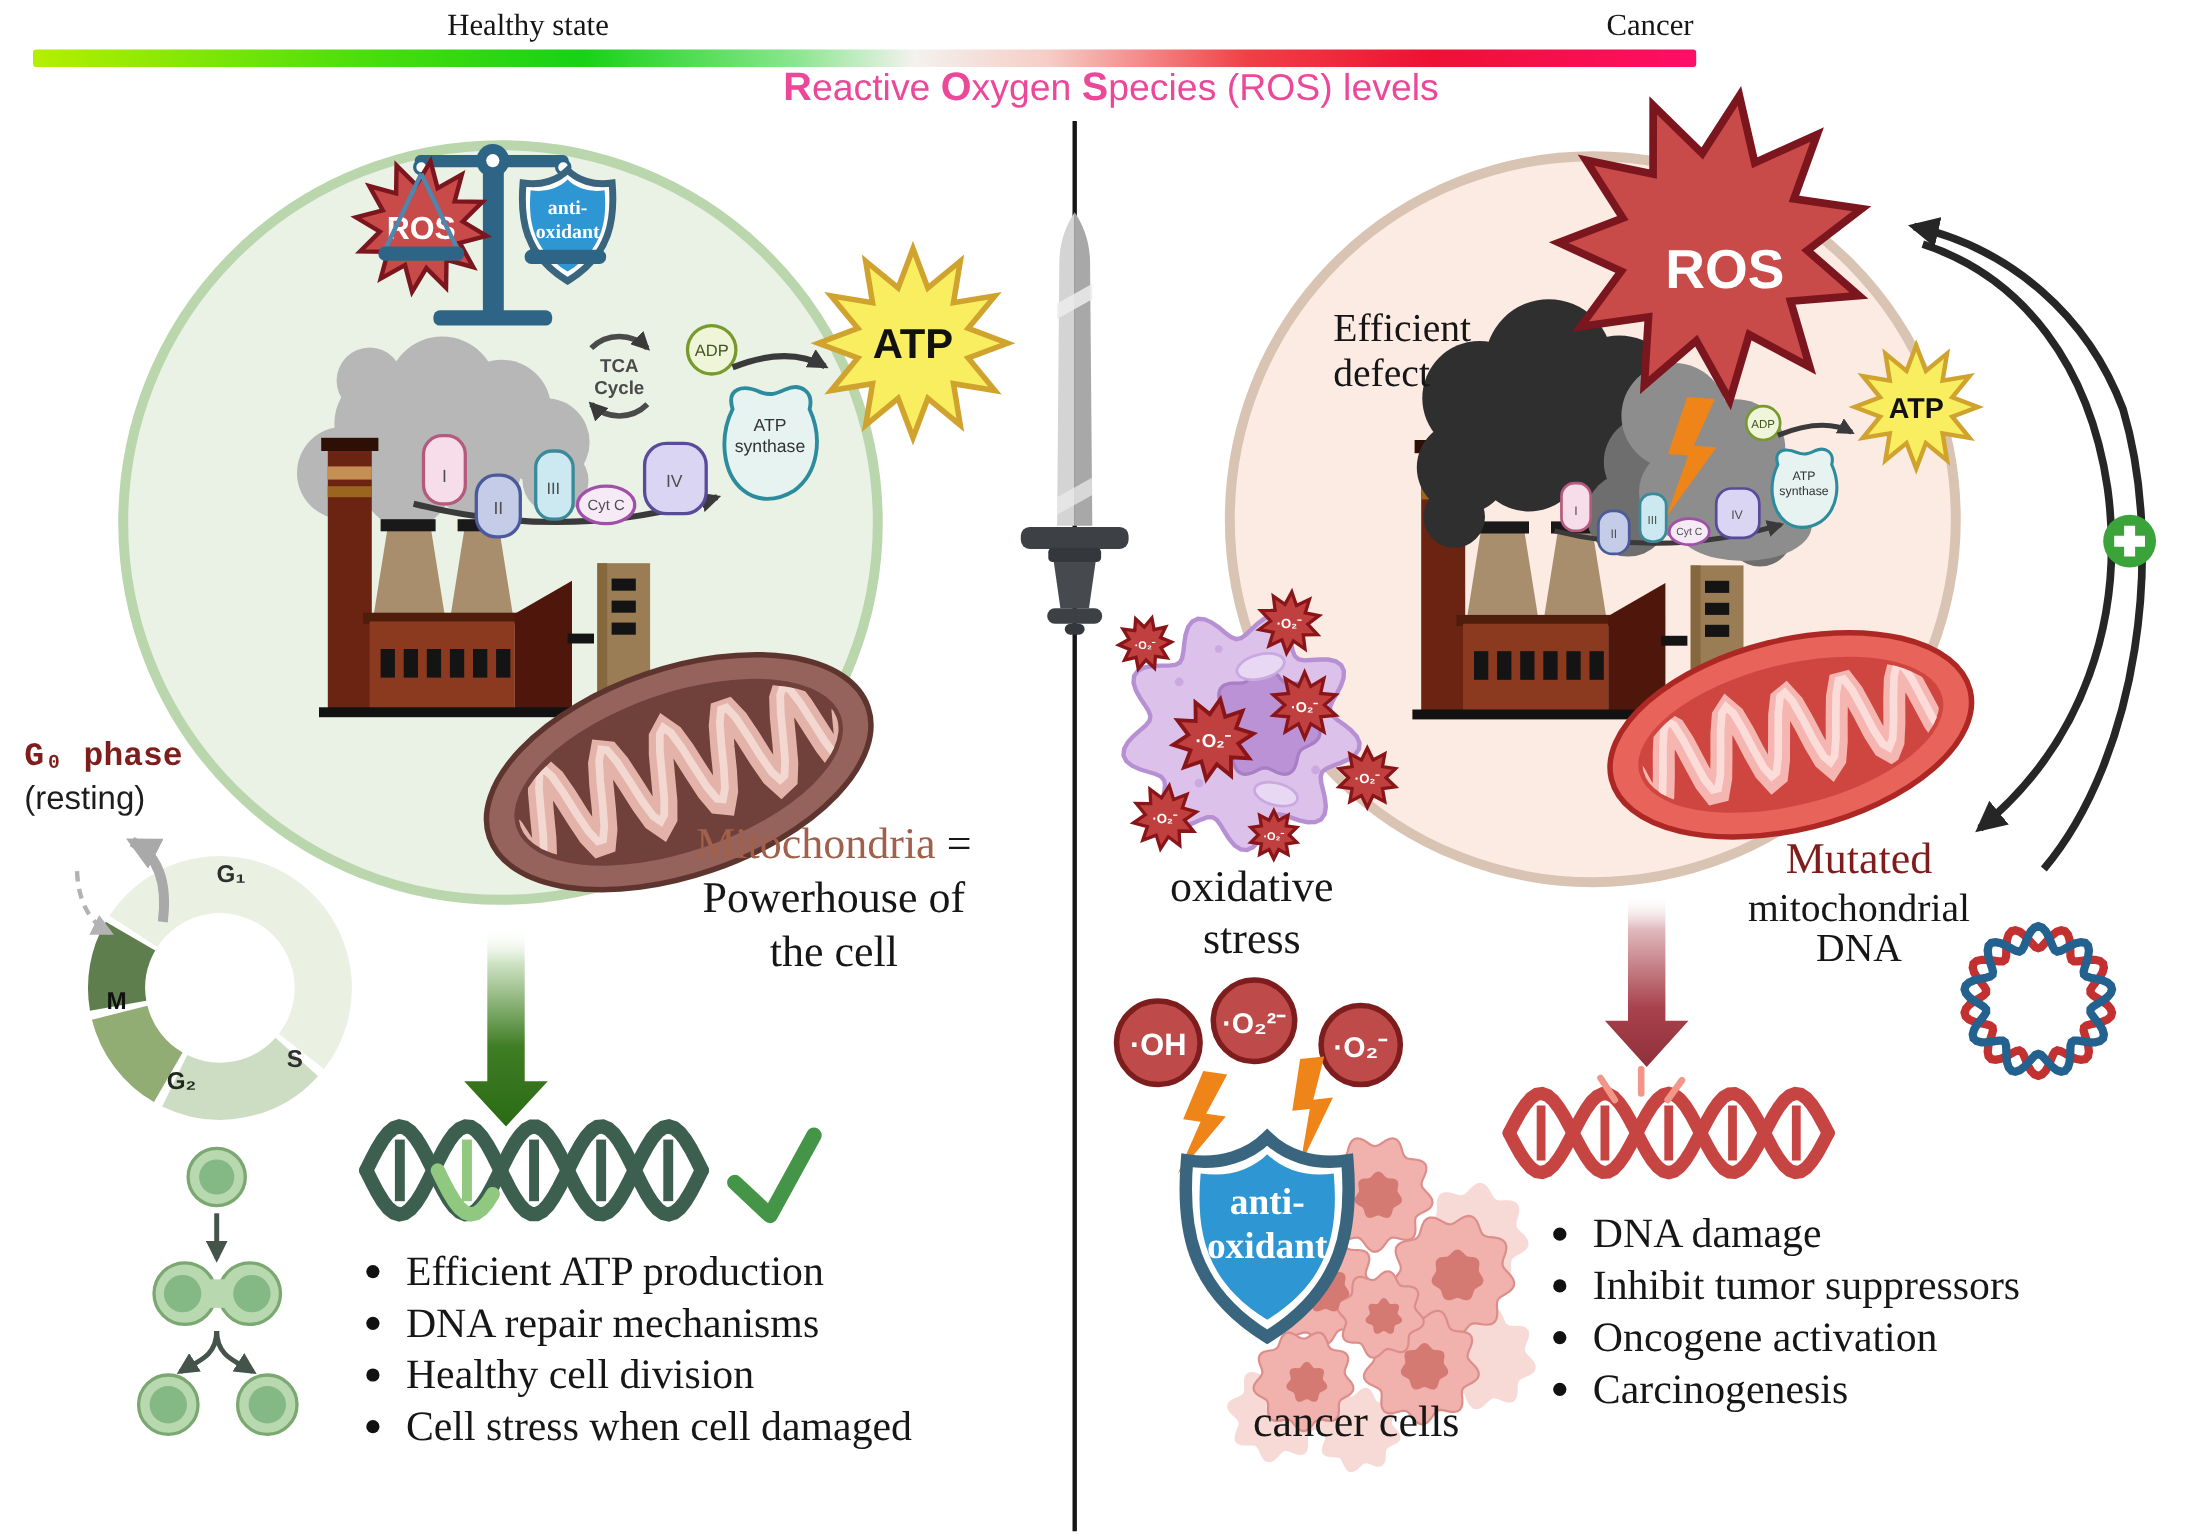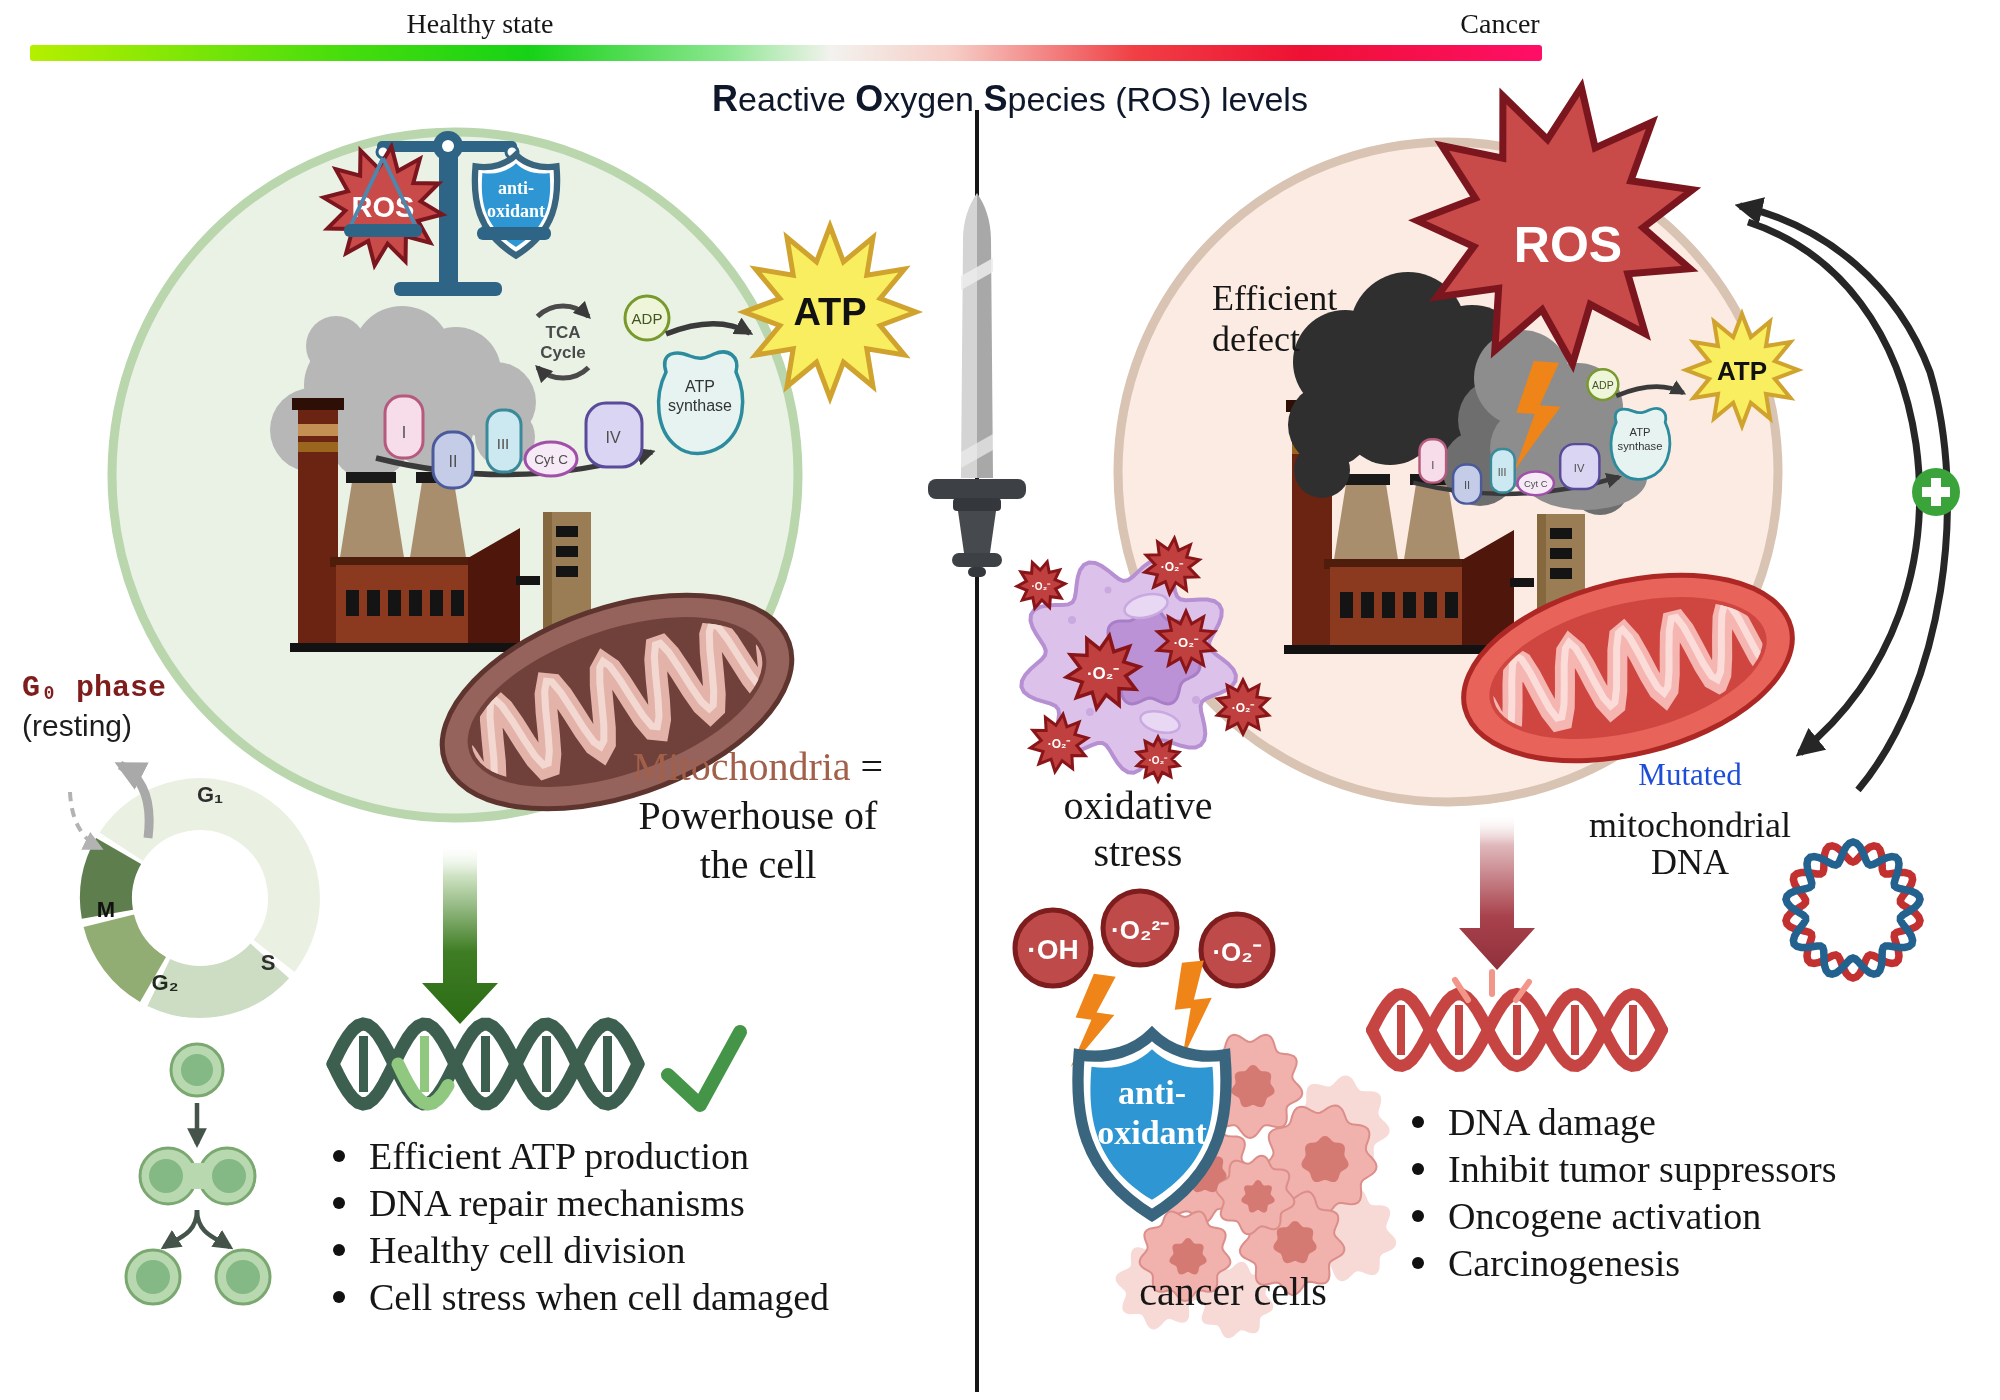--- a/index.html
+++ b/index.html
@@ -3,32 +3,32 @@
 <meta charset="utf-8">
 <style>
   html,body{margin:0;padding:0;background:#fff;}
   .stage{position:relative;width:2000px;height:1400px;background:#fff;overflow:hidden;
          font-family:"Liberation Serif",serif;color:#161616;}
   svg.scene{position:absolute;left:0;top:0;}
   .abs{position:absolute;}
   .hdr{font-size:28px;text-align:center;}
   .bar{height:16px;border-radius:3px;
        background:linear-gradient(90deg,#b5ef00 0%,#4ade0c 20%,#16d216 33%,#8ce690 46%,#f3f2ee 53%,#f6cdc6 61%,#f04045 73%,#ee1133 84%,#ff0e67 100%);}
-  .title{font-family:"Liberation Sans",sans-serif;font-size:34px;text-align:center;color:#0f172a;margin-top:20px;}
+  .title{font-family:"Liberation Sans",sans-serif;font-size:34px;text-align:center;color:#ec4899;}
   .title b{font-size:36px;}
   .caption{font-size:40px;line-height:49px;text-align:center;}
   .caption .hl{color:#a2604a;}
   .g0{font-family:Liberation Mono, monospace;font-weight:bold;font-size:30px;color:#7f1d1d;}
   .g0b{font-family:"Liberation Sans",sans-serif;font-size:30px;color:#1d1d1d;}
   ul.blist{list-style:none;margin:0;padding:0;font-size:38px;}
   ul.blist li{position:relative;padding-left:44px;height:47px;line-height:47px;white-space:nowrap;}
   ul.blist li::before{content:"";position:absolute;left:8px;top:17px;width:12px;height:12px;border-radius:50%;background:#111;}
   .two{line-height:47px;font-size:40px;text-align:center;}
   .pd{font-size:36px;line-height:41px;}
-  .mut1{font-size:31px;color:#1d4ed8;text-align:center;}
+  .mut1{font-size:40px;color:#7f1d1d;text-align:center;}
   .mut2{font-size:36px;text-align:center;}
   text{font-family:"Liberation Sans",sans-serif;}
   .lbl{fill:#4e4e4e;}
   .wb{fill:#ffffff;font-weight:bold;}
   .shtxt{font-family:"Liberation Serif",serif;font-weight:bold;fill:#fff;}
 </style>
 </head>
 <body>
 
 <div class="stage">

